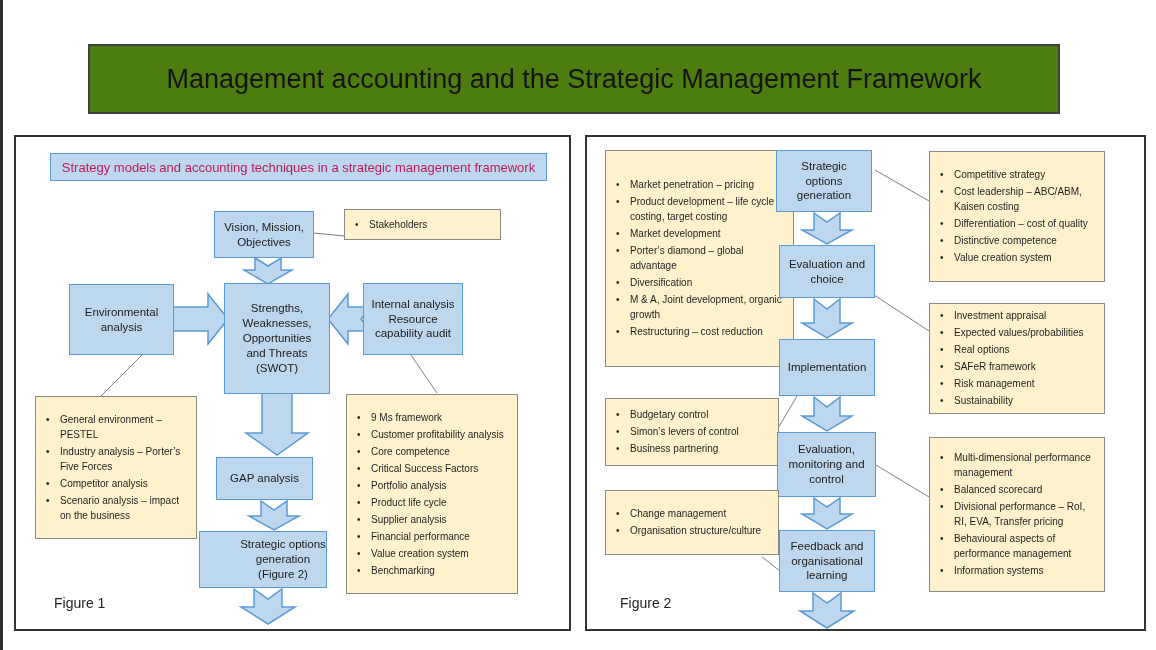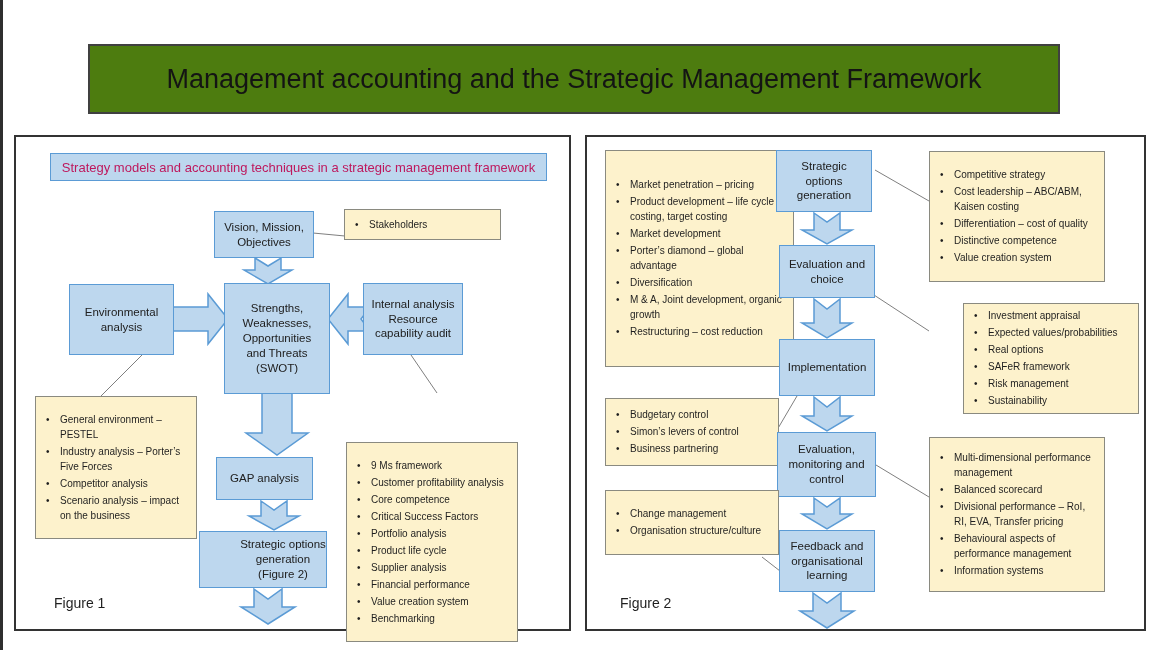--- a/index.html
+++ b/index.html
@@ -82,21 +82,21 @@
 
     <div class="ybox" style="left:19px;top:259px;width:162px;height:143px;">
       <ul>
         <li>General environment – PESTEL</li>
         <li>Industry analysis – Porter’s Five Forces</li>
         <li>Competitor analysis</li>
         <li>Scenario analysis – impact on the business</li>
       </ul>
     </div>
 
-    <div class="ybox" style="left:330px;top:257px;width:172px;height:200px;margin-top:48px;">
+    <div class="ybox" style="left:330px;top:257px;width:172px;height:200px;">
       <ul>
         <li>9 Ms framework</li>
         <li>Customer profitability analysis</li>
         <li>Core competence</li>
         <li>Critical Success Factors</li>
         <li>Portfolio analysis</li>
         <li>Product life cycle</li>
         <li>Supplier analysis</li>
         <li>Financial performance</li>
         <li>Value creation system</li>
@@ -149,21 +149,21 @@
         <li>Cost leadership – ABC/ABM, Kaisen costing</li>
         <li>Differentiation – cost of quality</li>
         <li>Distinctive competence</li>
         <li>Value creation system</li>
       </ul>
     </div>
 
     <div class="bbox" style="left:192px;top:108px;width:96px;height:53px;">Evaluation and
 choice</div>
 
-    <div class="ybox" style="left:342px;top:166px;width:176px;height:111px;margin-left:34px;">
+    <div class="ybox" style="left:342px;top:166px;width:176px;height:111px;">
       <ul>
         <li>Investment appraisal</li>
         <li>Expected values/probabilities</li>
         <li>Real options</li>
         <li>SAFeR framework</li>
         <li>Risk management</li>
         <li>Sustainability</li>
       </ul>
     </div>
 

